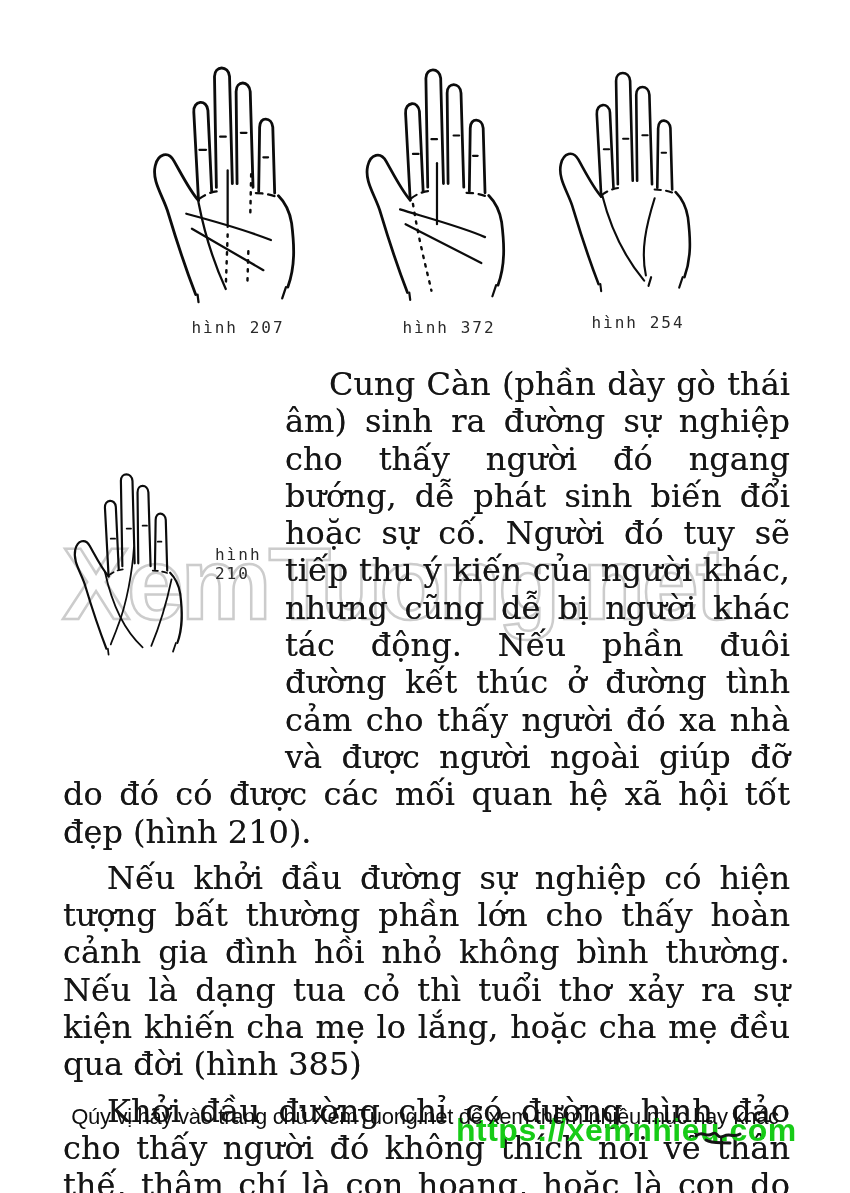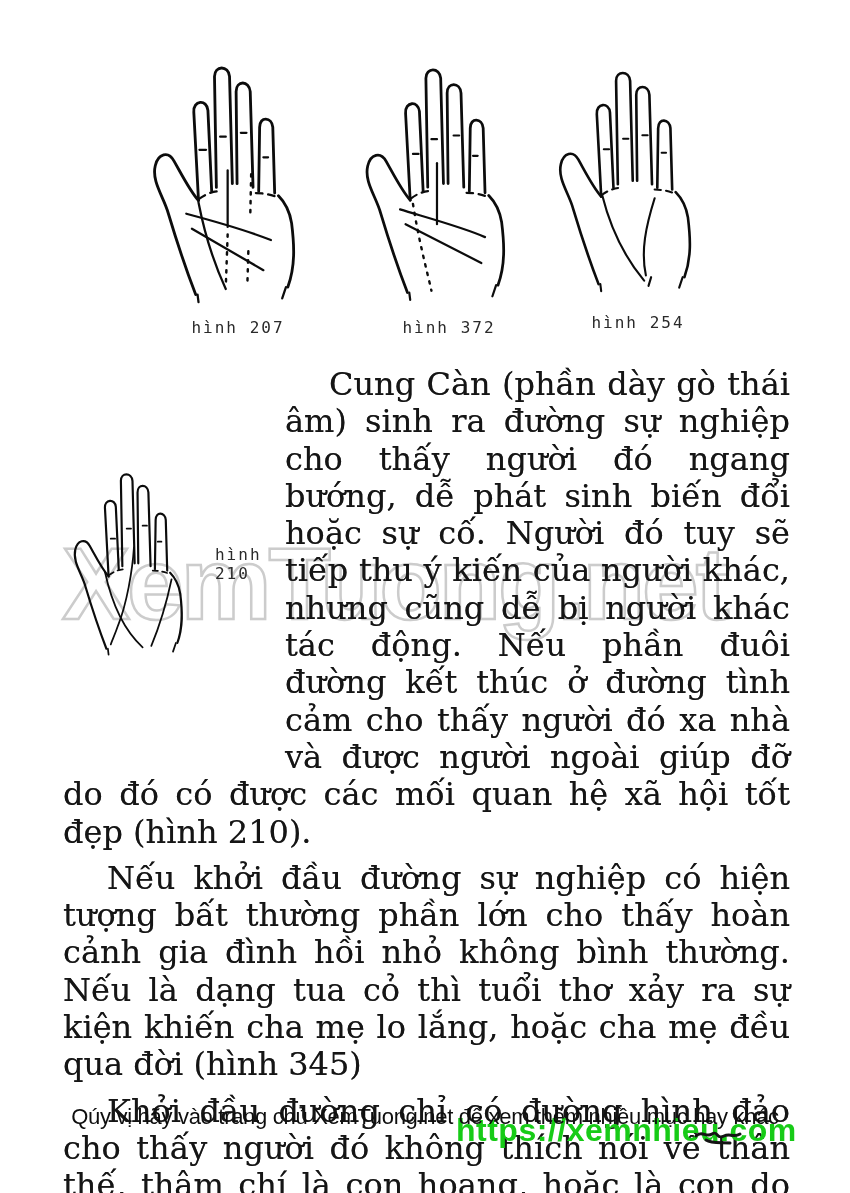--- a/index.html
+++ b/index.html
@@ -175,21 +175,21 @@
           <path class="thin" d="M110 88 L116 88"></path>
           <path class="thin" d="M131 110 L136 110"></path>
         <path class="thin" d="M58 152 C68 198 86 234 110 256"></path>
         <path class="thin" d="M98 118 C96 150 88 196 76 226 C72 238 68 246 66 252"></path>
         <path class="thin" d="M150 162 C142 200 132 230 122 254"></path>
       </svg>
       <div class="fig-caption">hình 210</div>
     </div>
 
     <p>Cung Càn (phần dày gò thái âm) sinh ra đường sự nghiệp cho thấy người đó ngang bướng, dễ phát sinh biến đổi hoặc sự cố. Người đó tuy sẽ tiếp thu ý kiến của người khác, nhưng cũng dễ bị người khác tác động. Nếu phần đuôi đường kết thúc ở đường tình cảm cho thấy người đó xa nhà và được người ngoài giúp đỡ do đó có được các mối quan hệ xã hội tốt đẹp (hình 210).</p>
-    <p>Nếu khởi đầu đường sự nghiệp có hiện tượng bất thường phần lớn cho thấy hoàn cảnh gia đình hồi nhỏ không bình thường. Nếu là dạng tua cỏ thì tuổi thơ xảy ra sự kiện khiến cha mẹ lo lắng, hoặc cha mẹ đều qua đời (hình 345)</p>
+    <p>Nếu khởi đầu đường sự nghiệp có hiện tượng bất thường phần lớn cho thấy hoàn cảnh gia đình hồi nhỏ không bình thường. Nếu là dạng tua cỏ thì tuổi thơ xảy ra sự kiện khiến cha mẹ lo lắng, hoặc cha mẹ đều qua đời (hình 385)</p>
     <p>Khởi đầu đường chỉ có đường hình đảo cho thấy người đó không thích nói về thân thế, thậm chí là con hoang, hoặc là con do mẹ thông gian sinh ra (hình 213).</p>
 
   </div>
 
   <div class="footer">
     <span class="footer-url">https://xemnhieu.com</span>
     <div class="footer-text">Qúy vị hãy vào trang chủ XemTuong.net để xem thêm nhiều mục hay khác</div>
   </div>
 
   <svg class="scribble" width="52" height="26" viewBox="0 0 52 26">

